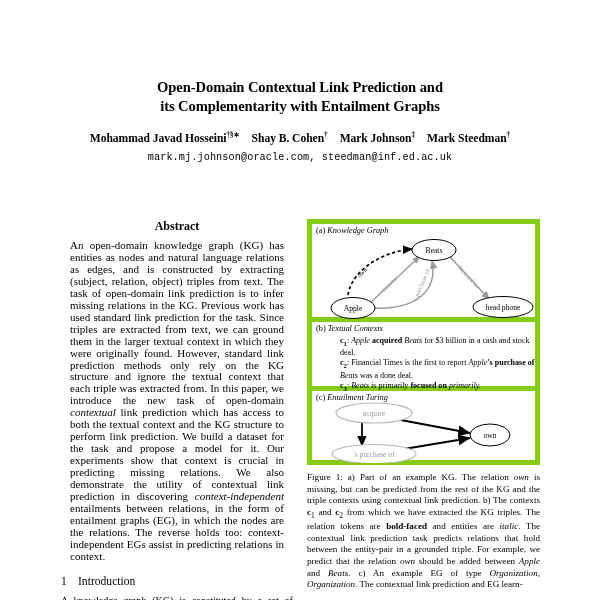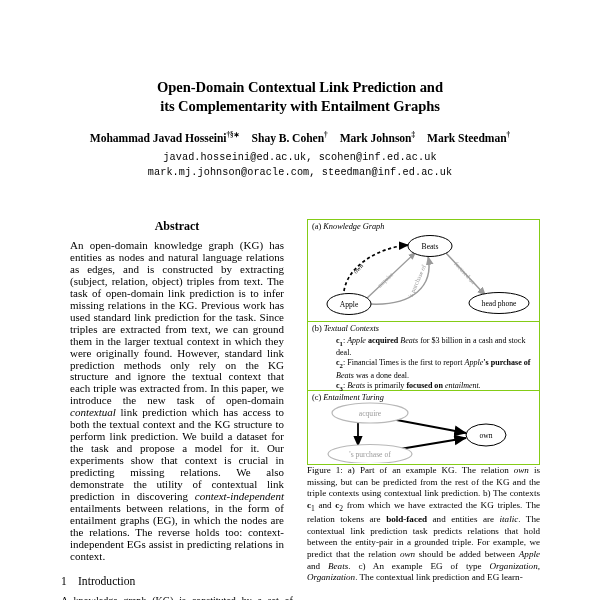--- a/index.html
+++ b/index.html
@@ -109,21 +109,21 @@
   b.bf { font-weight: bold; }
 
   
   .figure {
     position: absolute;
     left: 307px;
     top: 203px;
     width: 233px;
   }
   .fig-panel {
-    border: 1px solid #84cc16;
+    border: 5px solid #84cc16;
     box-sizing: border-box;
     position: relative;
     background: #fff;
   }
   .panel-a { height: 103px; }
   .panel-b { height: 69px; border-top: none; }
   .panel-c { height: 74px; border-top: none; }
   .panel-label {
     position: absolute;
     left: 4px;
@@ -140,20 +140,21 @@
     top: 14px;
     width: 218px;
     font-size: 8.05px;
     line-height: 9.6px;
   }
   .ctx-line { margin-bottom: 0.5px; text-indent: 0; padding-left: 20px; position: relative; }
   .ctx-line b { font-weight: bold; }
   .ctx-line i { font-style: italic; }
 
   .fig-caption {
+    margin-top: 7px;
     font-size: 9.1px;
     line-height: 11.6px;
     text-align: justify;
     text-justify: inter-word;
   }
   .fig-caption p { margin: 0; }
 
   svg { display: block; }
   .node-ell { fill: #ffffff; stroke: #000; stroke-width: 1; }
   .node-ell-gray { fill: #ffffff; stroke: #b8b8b8; stroke-width: 1.2; }
@@ -172,21 +173,20 @@
       <div>Open-Domain Contextual Link Prediction and</div>
       <div>its Complementarity with Entailment Graphs</div>
     </div>
 
     <div class="authors">
       <span><span>Mohammad Javad Hosseini</span><sup class="mk">†§∗</sup></span><span class="gap"></span><span><span>Shay B. Cohen</span><sup class="mk">†</sup></span><span class="gap"></span><span><span>Mark Johnson</span><sup class="mk">‡</sup></span><span class="gap"></span><span><span>Mark Steedman</span><sup class="mk">†</sup></span>
     </div>
 
 
     <div class="emails">
-      <div>javad.hosseini@ed.ac.uk, scohen@inf.ed.ac.uk</div>
       <div>mark.mj.johnson@oracle.com, steedman@inf.ed.ac.uk</div>
     </div>
   </div>
 
   <div class="col-left">
     <div class="sec-head-center">Abstract</div>
     <div class="abstract-body">
       <p>An open-domain knowledge graph (KG) has
       entities as nodes and natural language relations
       as edges, and is constructed by extracting (subject,
@@ -268,21 +268,21 @@
         <div class="ctx-line">
           <b>c<sub>1</sub></b>:
           <i class="it">Apple</i> <b class="bf">acquired</b> <i class="it">Beats</i> for $3 billion in a cash and stock deal.
         </div>
         <div class="ctx-line">
           <b>c<sub>2</sub></b>:
           Financial Times is the first to report <i class="it">Apple</i><b class="bf">'s purchase of</b> <i class="it">Beats</i> was a done deal.
         </div>
         <div class="ctx-line">
           <b>c<sub>3</sub></b>:
-          <i class="it">Beats</i> is primarily <b class="bf">focused on</b> <i class="it">entailment.</i>
+          <i class="it">Beats</i> is primarily <b class="bf">focused on</b> <i class="it">primarily.</i>
         </div>
       </div>
     </div>
 
     <div class="fig-panel panel-c">
       <div class="panel-label"><span>(c)</span> <span class="it">Entailment Turing</span></div>
       <svg width="231" height="72" viewBox="0 0 231 72">
         <defs>
           <marker id="arrB2" markerWidth="7" markerHeight="7" refX="5.6" refY="2.6" orient="auto">
             <path d="M0,0 L6,2.6 L0,5.2 z" fill="#000"></path>

